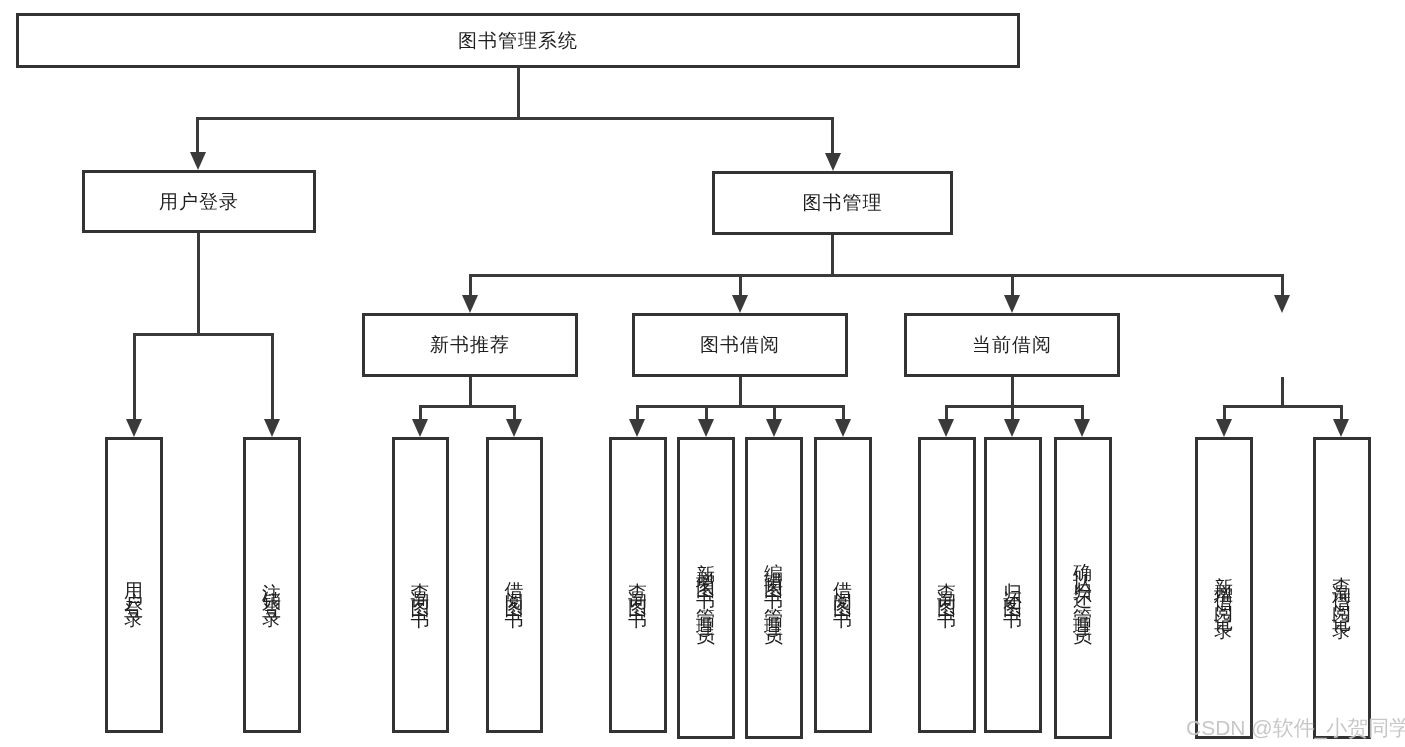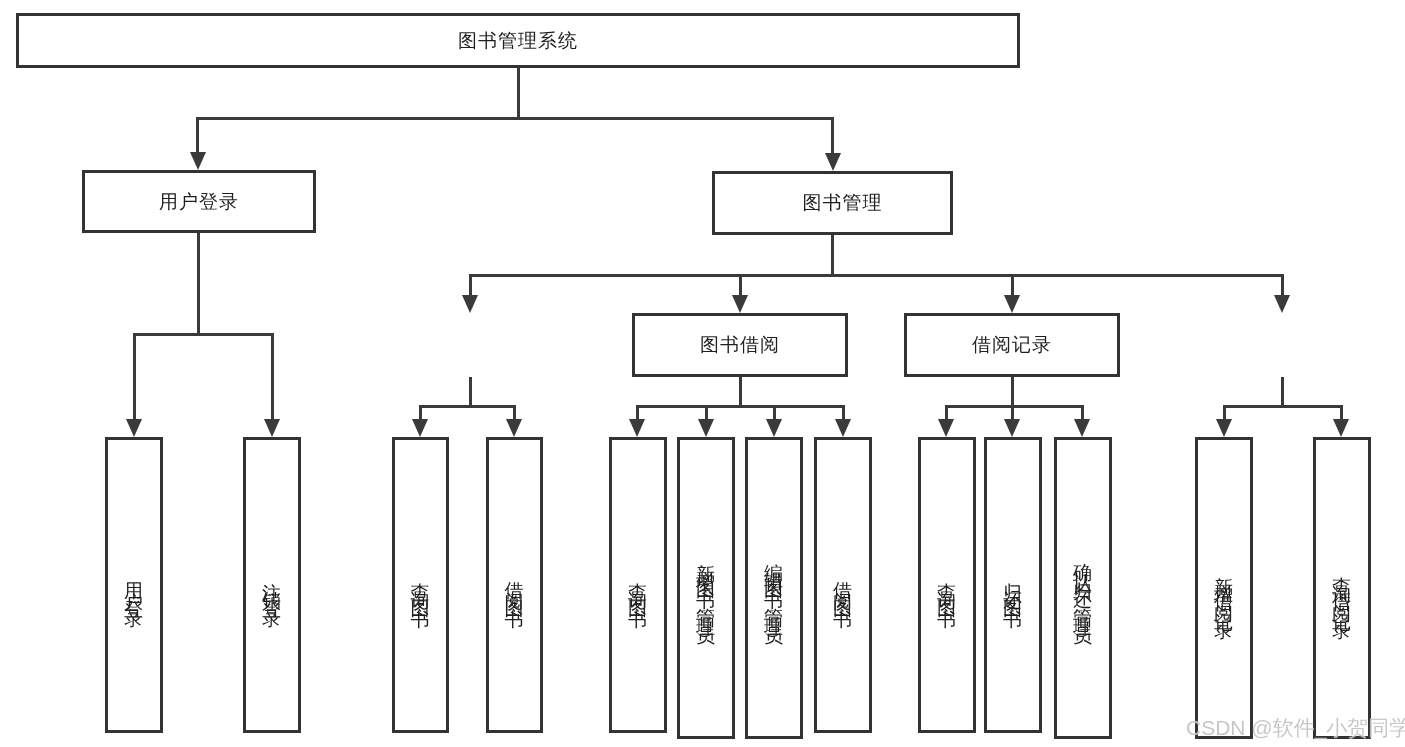--- a/index.html
+++ b/index.html
@@ -114,25 +114,28 @@
   <div class="hline" style="left:469px;top:274px;width:815px;"></div>
   <div class="vline" style="left:469px;top:274px;height:23px;"></div>
   <div class="arrowhead" style="left:462px;top:295px;"></div>
   <div class="vline" style="left:739px;top:274px;height:23px;"></div>
   <div class="arrowhead" style="left:732px;top:295px;"></div>
   <div class="vline" style="left:1011px;top:274px;height:23px;"></div>
   <div class="arrowhead" style="left:1004px;top:295px;"></div>
   <div class="vline" style="left:1281px;top:274px;height:23px;"></div>
   <div class="arrowhead" style="left:1274px;top:295px;"></div>
 
+  <div class="box" style="left:362px;top:313px;width:216px;height:64px;">
+    <span>新书推荐</span>
+  </div>
   <div class="box" style="left:632px;top:313px;width:216px;height:64px;align-items:center;">
     <span>图书借阅</span>
   </div>
   <div class="box" style="left:904px;top:313px;width:216px;height:64px;">
-    <span>借阅记录</span>
+    <span>当前借阅</span>
   </div>
 
   <div class="vline" style="left:469px;top:377px;height:31px;"></div>
   <div class="hline" style="left:419px;top:405px;width:97px;"></div>
   <div class="vline" style="left:419px;top:405px;height:16px;"></div>
   <div class="arrowhead" style="left:412px;top:419px;"></div>
   <div class="vline" style="left:513px;top:405px;height:16px;"></div>
   <div class="arrowhead" style="left:506px;top:419px;"></div>
 
   <div class="box vbox" style="left:392px;top:437px;width:57px;height:296px;">

